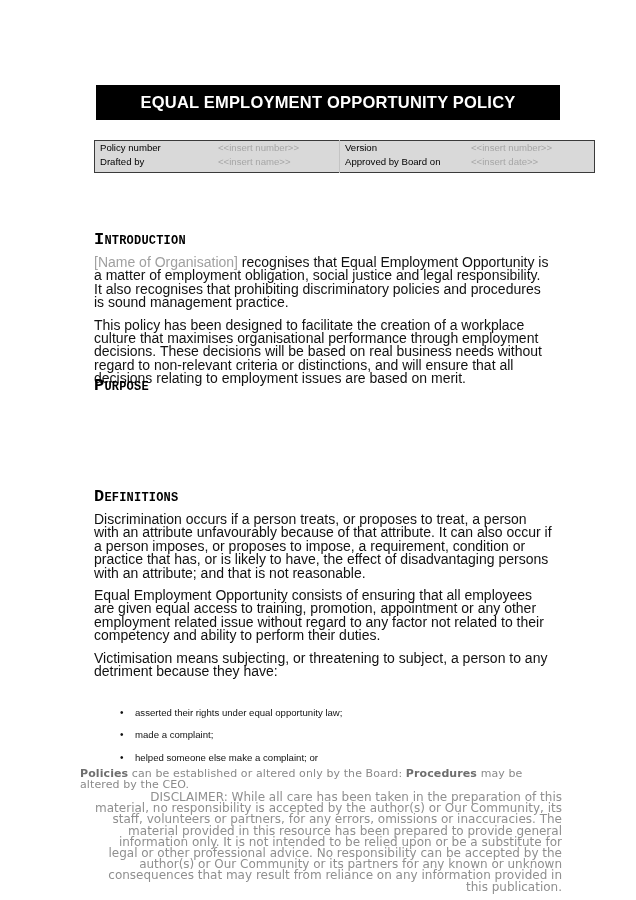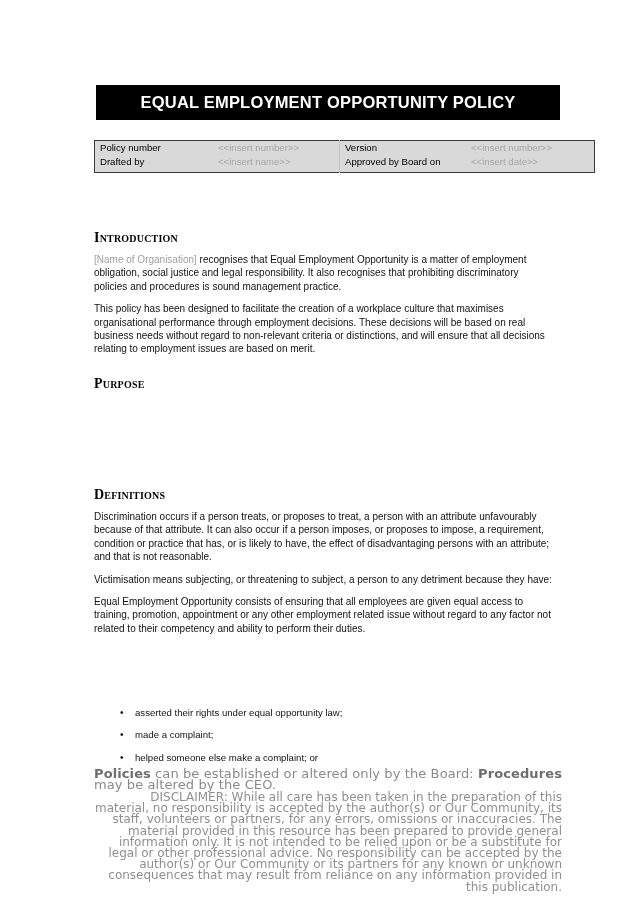--- a/index.html
+++ b/index.html
@@ -81,29 +81,29 @@
   .row-tall td { padding-bottom: 3px; }
 
   
   .section {
     position: absolute;
     left: 94px;
     width: 458px;
   }
   .heading {
     font-weight: bold;
-    font-size: 14px;
+    font-size: 17px;
     font-variant: small-caps;
     letter-spacing: 0.2px;
     margin: 0 0 7px 0;
     color: #000000;
-    font-family: Liberation Serif, serif;
+    font-family: Liberation Mono, monospace;
   }
   .para {
-    font-size: 10px;
+    font-size: 14px;
     line-height: 13.4px;
     margin: 0 0 9px 0;
     color: #111111;
     text-align: left;
   }
   .para:last-child { margin-bottom: 0; }
   .placeholder {
     color: #a0a0a0;
   }
   .term {
@@ -131,25 +131,25 @@
     left: 26px;
     top: 0;
     font-size: 10px;
     line-height: 13.4px;
     color: #111111;
   }
 
   
   .footer-policies {
     position: absolute;
-    left: 94px;
+    left: 80px;
     top: 768px;
     width: 470px;
     font-family: "DejaVu Sans", sans-serif;
-    font-size: 13px;
+    font-size: 11px;
     line-height: 11px;
     color: #8a8a8a;
     letter-spacing: 0.1px;
   }
   .footer-policies b {
     color: #6e6e6e;
     font-weight: bold;
   }
   .disclaimer {
     position: absolute;
@@ -196,22 +196,22 @@
     <p class="para">This policy has been designed to facilitate the creation of a workplace culture that maximises organisational performance through employment decisions. These decisions will be based on real business needs without regard to non-relevant criteria or distinctions, and will ensure that all decisions relating to employment issues are based on merit.</p>
   </div>
 
   <div class="section" style="top:376px;">
     <div class="heading">Purpose</div>
   </div>
 
   <div class="section" style="top:487px;">
     <div class="heading">Definitions</div>
     <p class="para"><span class="term">Discrimination</span><span> occurs if a person treats, or proposes to treat, a person with an attribute unfavourably because of that attribute.  It can also occur if a person imposes, or proposes to impose, a requirement, condition or practice that has, or is likely to have, the effect of disadvantaging persons with an attribute; and that is not reasonable.</span></p>
+    <p class="para"><span class="term">Equal Employment Opportunity</span><span> consists of ensuring that all employees are given equal access to training, promotion, appointment or any other employment related issue without regard to any factor not related to their competency and ability to perform their duties.</span></p>
     <p class="para"><span class="term">Victimisation</span><span> means subjecting, or threatening to subject, a person to any detriment because they have:</span></p>
-    <p class="para"><span class="term">Equal Employment Opportunity</span><span> consists of ensuring that all employees are given equal access to training, promotion, appointment or any other employment related issue without regard to any factor not related to their competency and ability to perform their duties.</span></p>
   </div>
 
   <ul class="bullets" style="top:706px;">
     <li><span class="bullet-dot">•</span><span>asserted their rights under equal opportunity law;</span></li>
     <li><span class="bullet-dot">•</span><span>made a complaint;</span></li>
     <li><span class="bullet-dot">•</span><span>helped someone else make a complaint; or</span></li>
   </ul>
 
   <div class="footer-policies"><b>Policies</b><span> can be established or altered only by the Board: </span><b>Procedures</b><span> may be altered by the CEO.</span></div>
 

